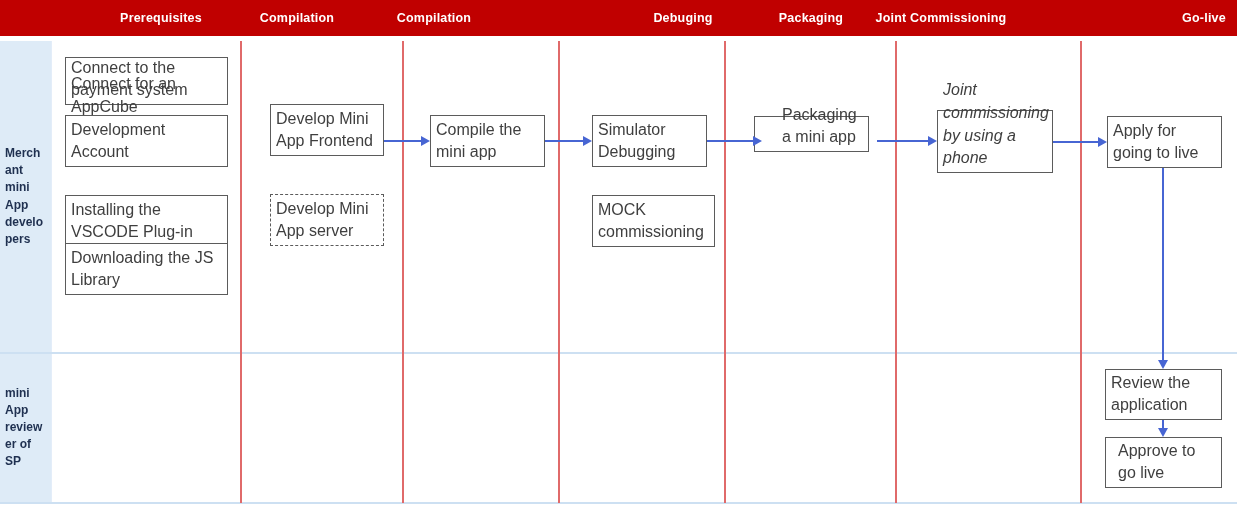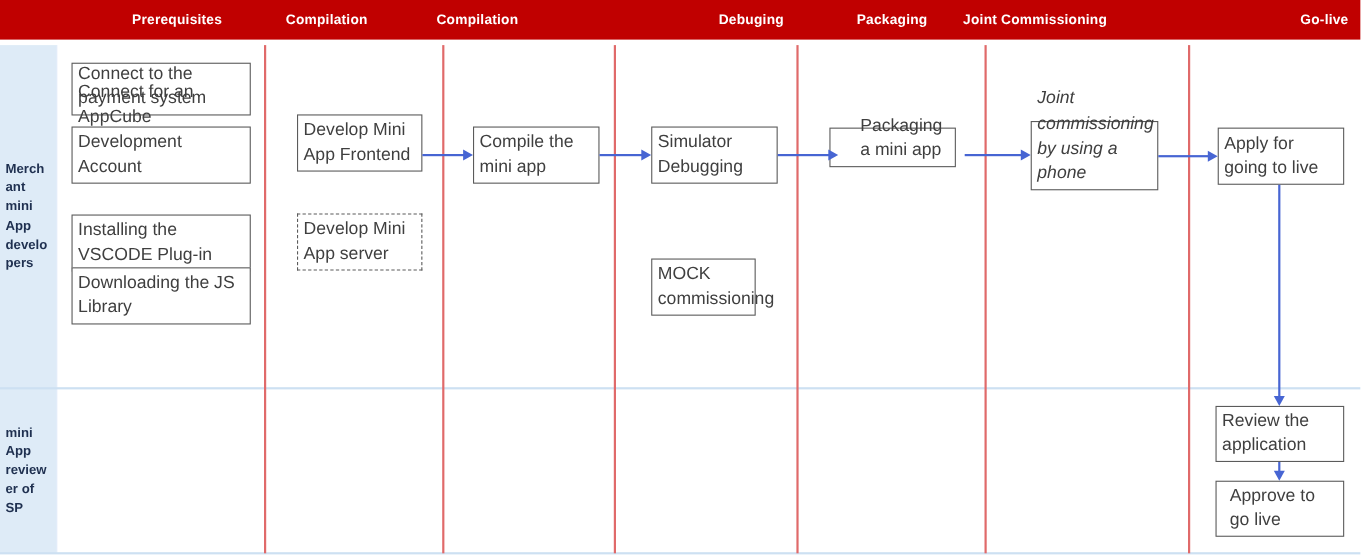--- a/index.html
+++ b/index.html
@@ -103,21 +103,21 @@
     </div>
     <div class="flow-box dashed" style="left: 270px; top: 194px; width: 114px; height: 52px;">
       <span>Develop Mini App server</span>
     </div>
     <div class="flow-box" style="left: 430px; top: 115px; width: 115px; height: 52px;">
       <span>Compile the mini app</span>
     </div>
     <div class="flow-box" style="left: 592px; top: 115px; width: 115px; height: 52px;">
       <span>Simulator Debugging</span>
     </div>
-    <div class="flow-box" style="left: 592px; top: 195px; width: 95px; height: 52px; margin-top: 40px;">
+    <div class="flow-box" style="left: 592px; top: 195px; width: 123px; height: 52px;">
       <span>MOCK commissioning</span>
     </div>
     <div class="flow-box" style="left: 754px; top: 116px; width: 115px; height: 36px; padding-left: 27px;">
       <span>Packaging a mini app</span>
     </div>
     <div class="flow-box" style="left: 937px; top: 110px; width: 116px; height: 63px; font-style: italic;">
       <span>Joint commissioning by using a phone</span>
     </div>
     <div class="flow-box" style="left: 1107px; top: 116px; width: 115px; height: 52px;">
       <span>Apply for going to live</span>

